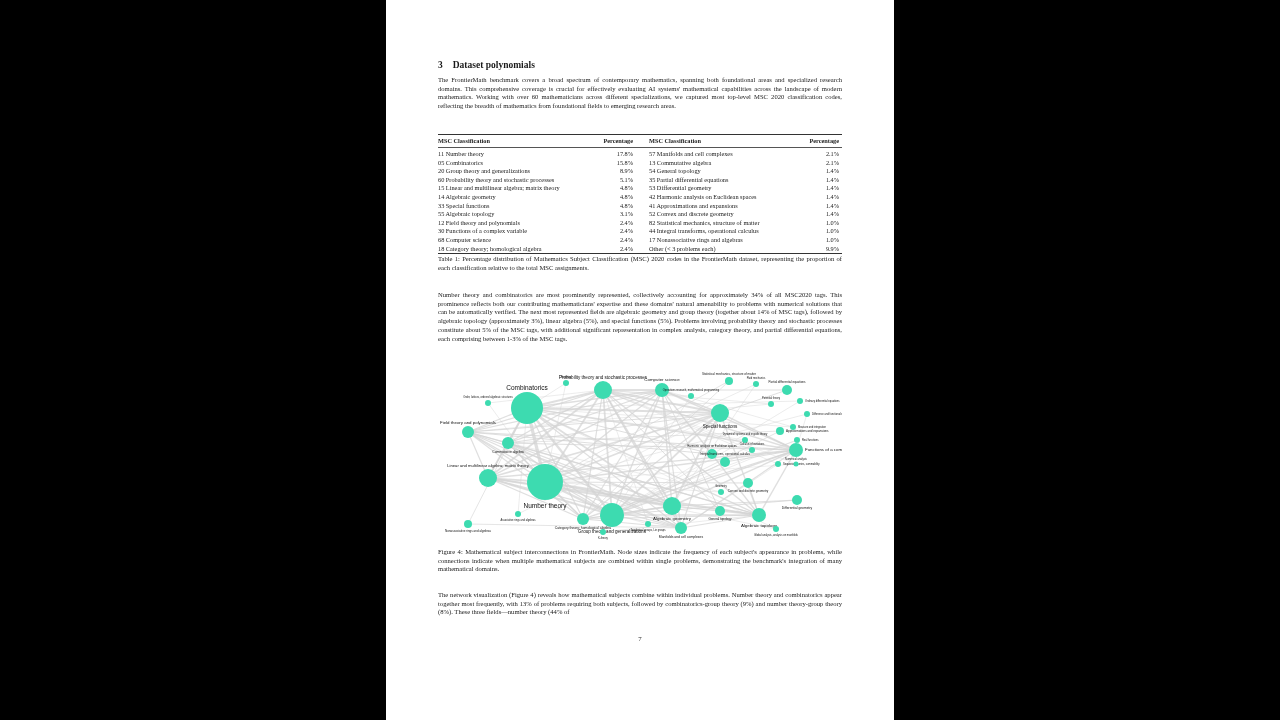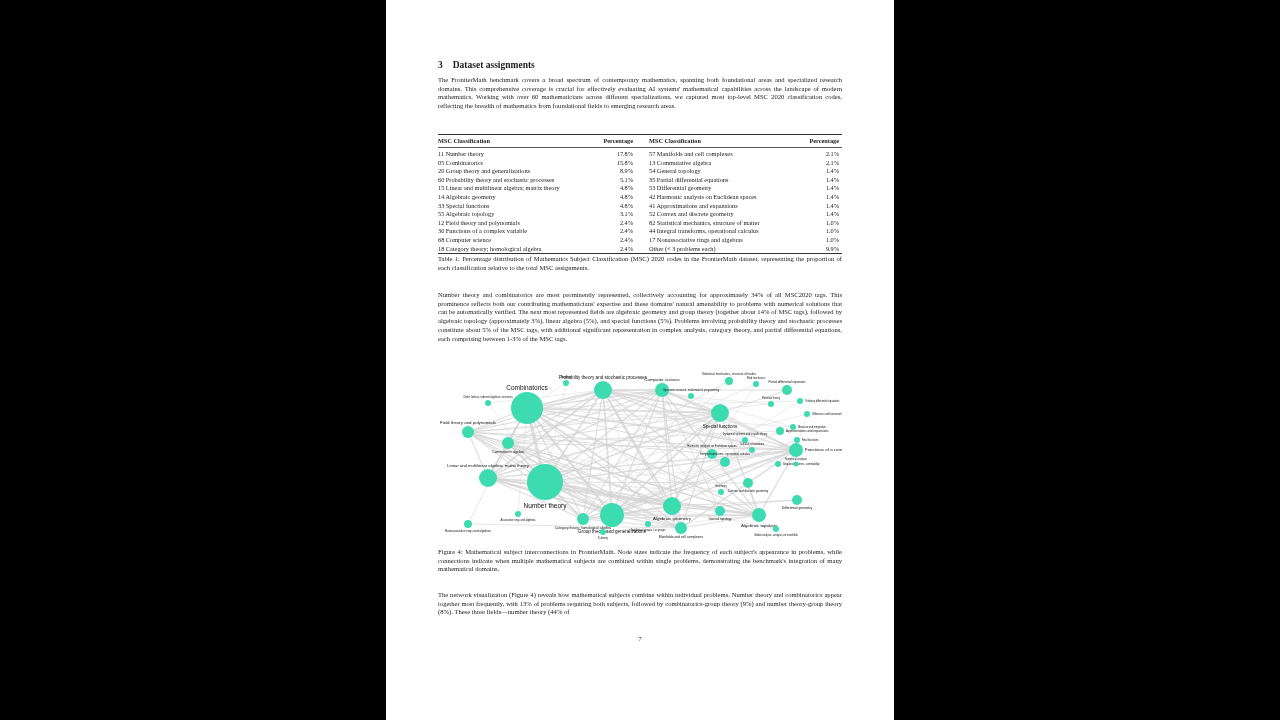--- a/index.html
+++ b/index.html
@@ -28,21 +28,21 @@
   #para3 { top:591px; }
   #page-num { position:absolute; left:0; width:508px; top:635px; text-align:center; font-size:6.8px; }
   .node-label { font-family:"Liberation Sans", sans-serif; fill:#111; }
 </style>
 </head>
 <body>
 
 <div id="page">
 
   <div id="sec-title" class="abs">
-    <span class="num">3</span><span>Dataset assignments</span>
+    <span class="num">3</span><span>Dataset polynomials</span>
   </div>
 
   <p id="intro" class="para" style="margin:0">The FrontierMath benchmark covers a broad spectrum of contemporary mathematics, spanning both foundational areas and specialized research domains. This comprehensive coverage is crucial for effectively evaluating AI systems' mathematical capabilities across the landscape of modern mathematics. Working with over 60 mathematicians across different specializations, we captured most top-level MSC 2020 classification codes, reflecting the breadth of mathematics from foundational fields to emerging research areas.</p>
 
   <div id="table">
     <div class="rule-top"></div>
     <div class="rule-mid"></div>
     <div class="rule-bot"></div>
 
     <div class="col colL">

